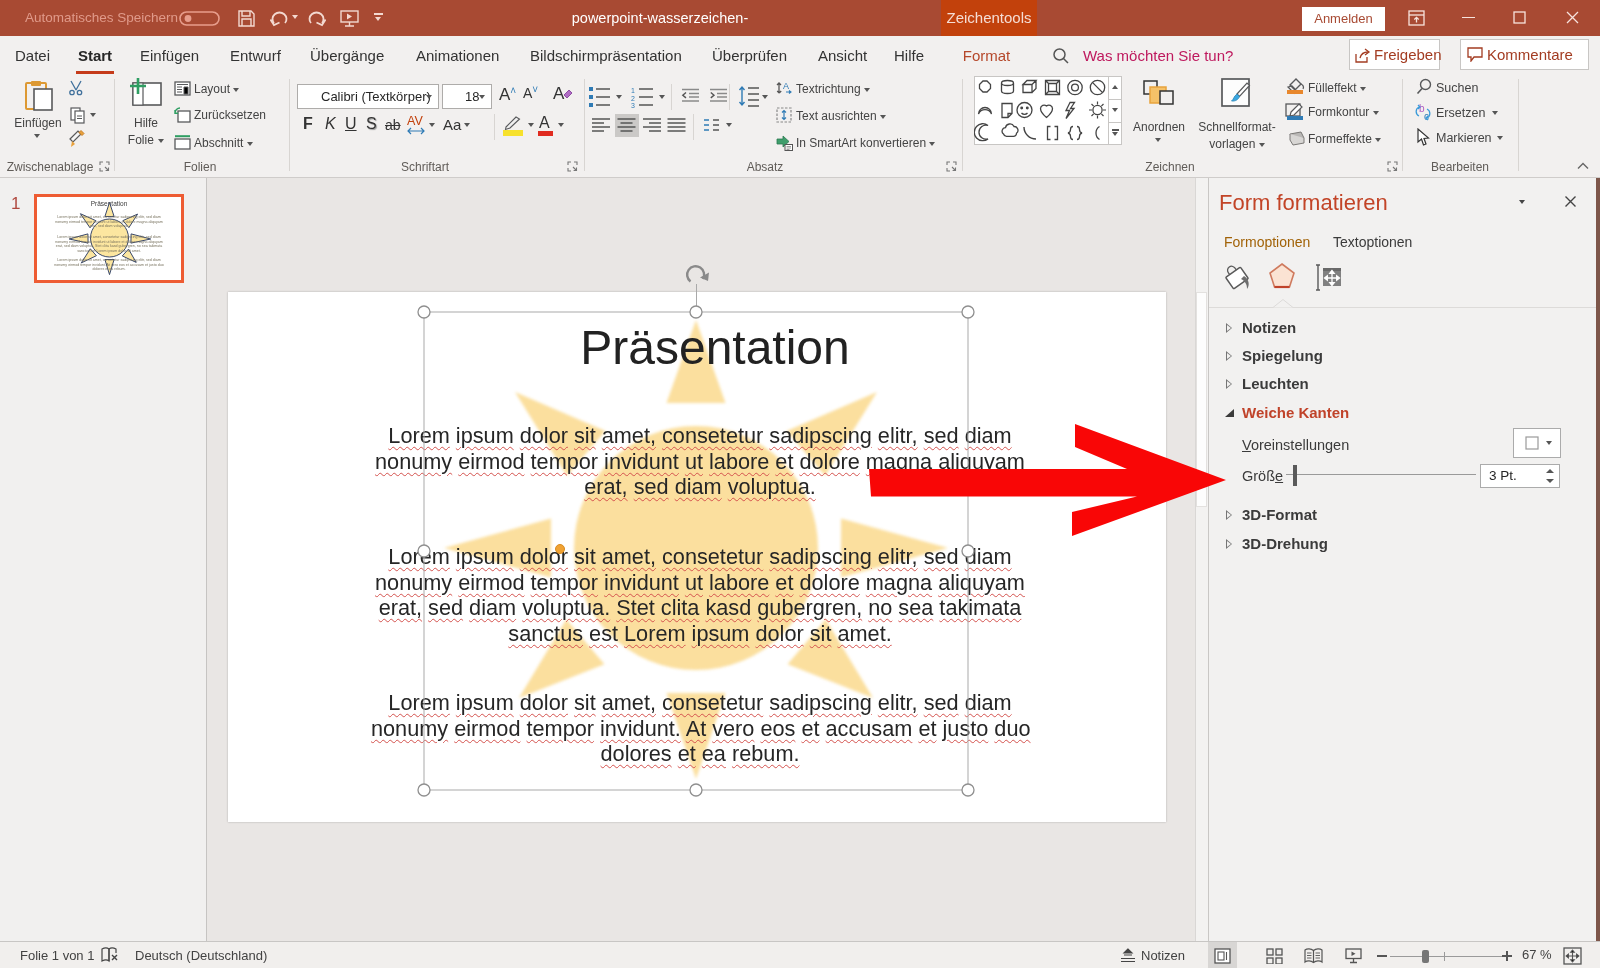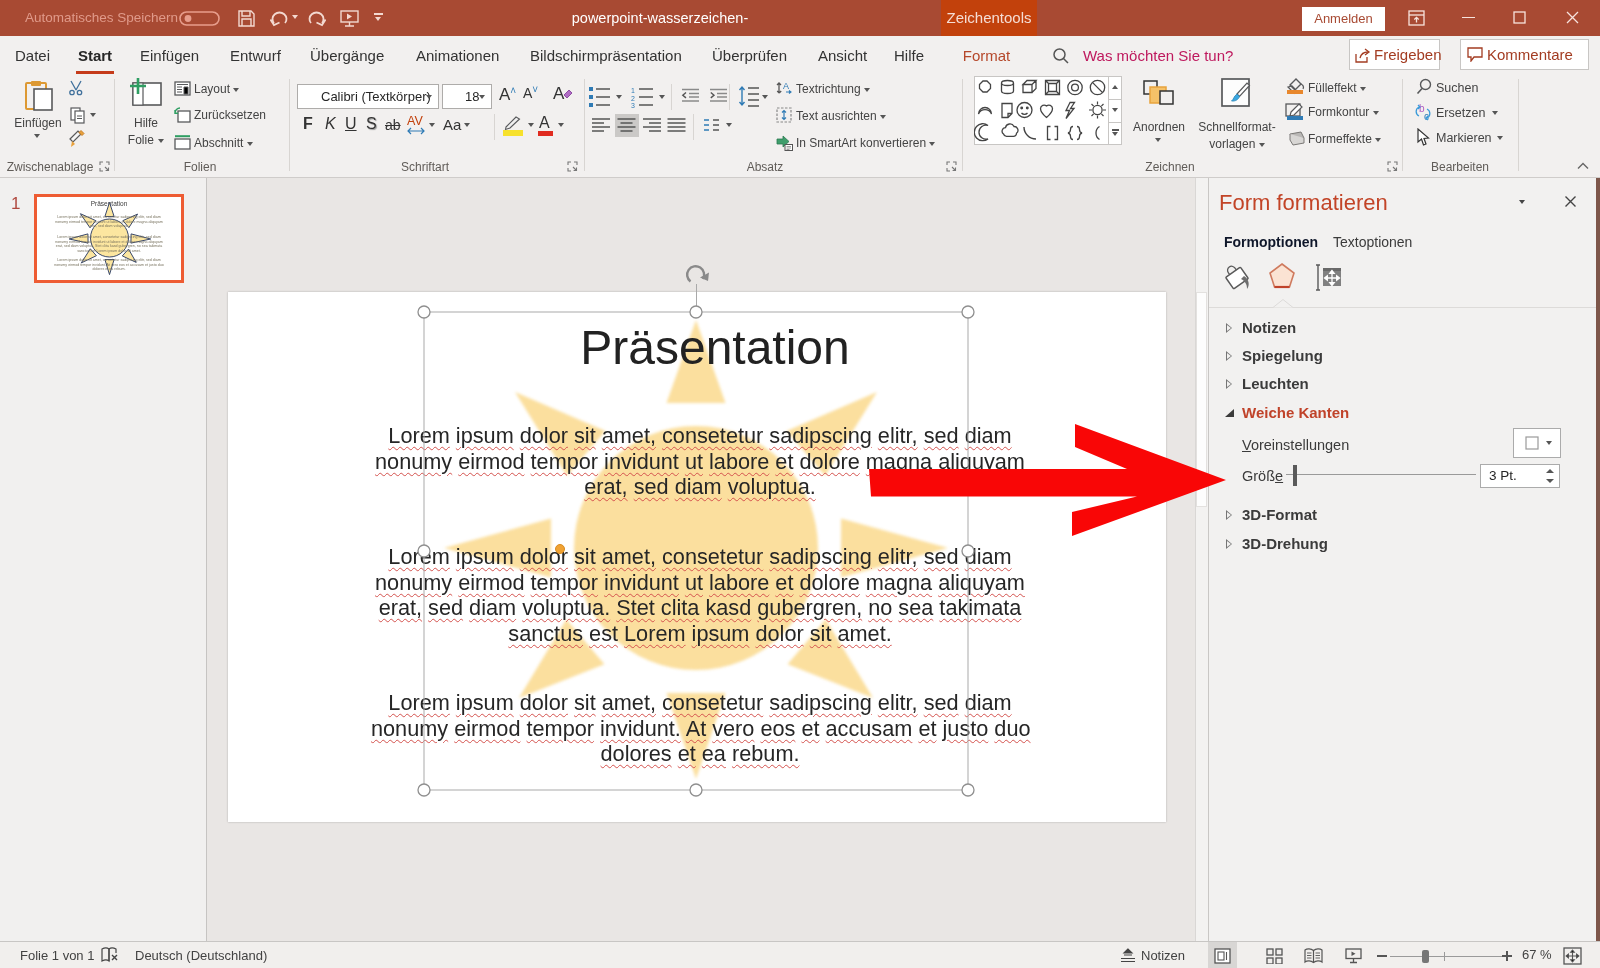--- a/index.html
+++ b/index.html
@@ -495,21 +495,21 @@
 </svg>
 <svg class="abs" style="left:865px;top:415px;z-index:40" width="370" height="130" viewBox="0 0 370 130">
   <polygon fill="#f90606" points="4,54 262,54 210,32 210,9 361,65 207,121 207,97 272,81.5 6,81.5"></polygon>
 </svg>
 <div id="rightpanel">
   <div class="abs" style="left:10px;top:12px;font-size:22px;color:#c24427">Form formatieren</div>
   <div class="car abs" style="left:310px;top:22px;border-top-color:#444"></div>
   <svg class="abs" style="left:355px;top:17px" width="13" height="13" viewBox="0 0 13 13">
       <path d="M1.5 1.5 L11.5 11.5 M11.5 1.5 L1.5 11.5" stroke="#444" stroke-width="1.4"></path>
     </svg>
-  <div class="abs" style="left:15px;top:56px;font-size:14px;font-weight:bold;color:#0f172a">Formoptionen</div>
+  <div class="abs" style="left:15px;top:56px;font-size:14px;font-weight:normal;color:#a16207">Formoptionen</div>
   <div class="abs" style="left:124px;top:56px;font-size:14px;color:#3b3b3b">Textoptionen</div>
   <svg class="abs" style="left:14px;top:85px" width="30" height="30" viewBox="0 0 30 30">
       <g transform="rotate(-35 14 15)">
         <rect x="5" y="8" width="18" height="14" rx="1" fill="#fff" stroke="#5a5a5a" stroke-width="1.5"></rect>
         <path d="M10 8 v-2.5 a4 4 0 0 1 8 0 V8" fill="none" stroke="#5a5a5a" stroke-width="1.3"></path>
       </g>
       <path d="M21 13 c5 3 6 9 3 13 c0-5-2-8-6-10 z" fill="#6e6e6e"></path>
     </svg>
   <svg class="abs" style="left:59px;top:84px" width="28" height="30" viewBox="0 0 28 30">
       <path d="M14 2 L26 11 L21.5 25 h-15 L2 11 z" fill="#fbe3d3" stroke="#cf7a5e" stroke-width="1.6"></path>

